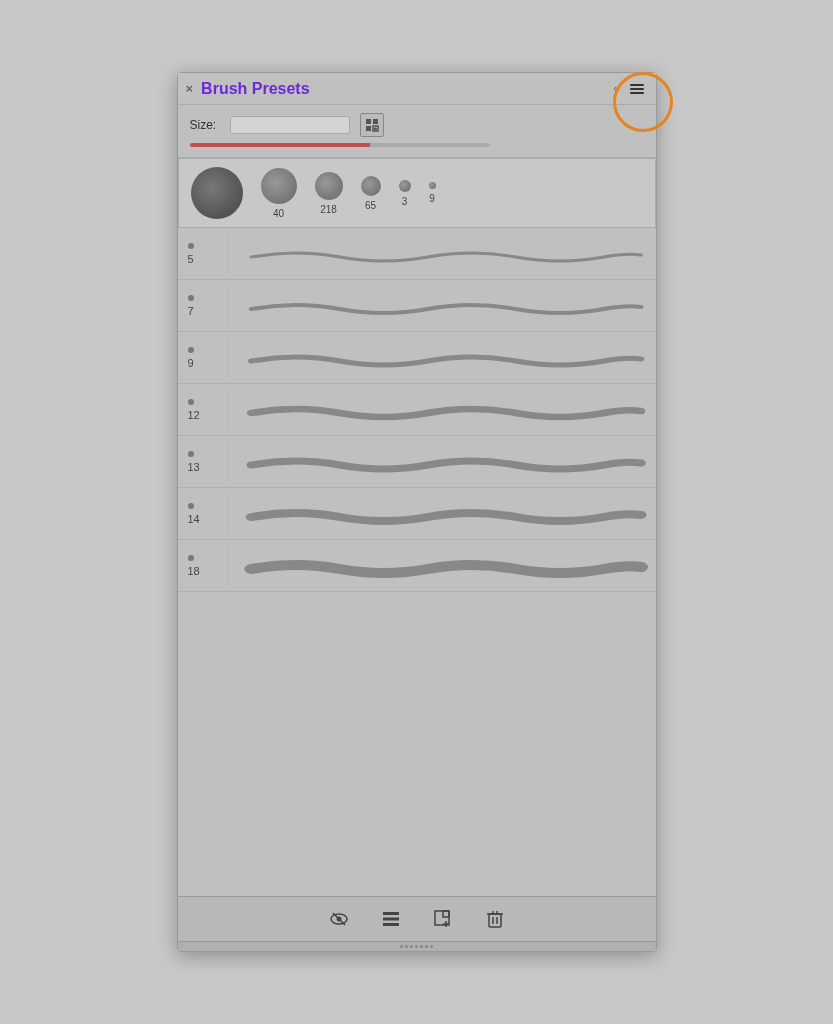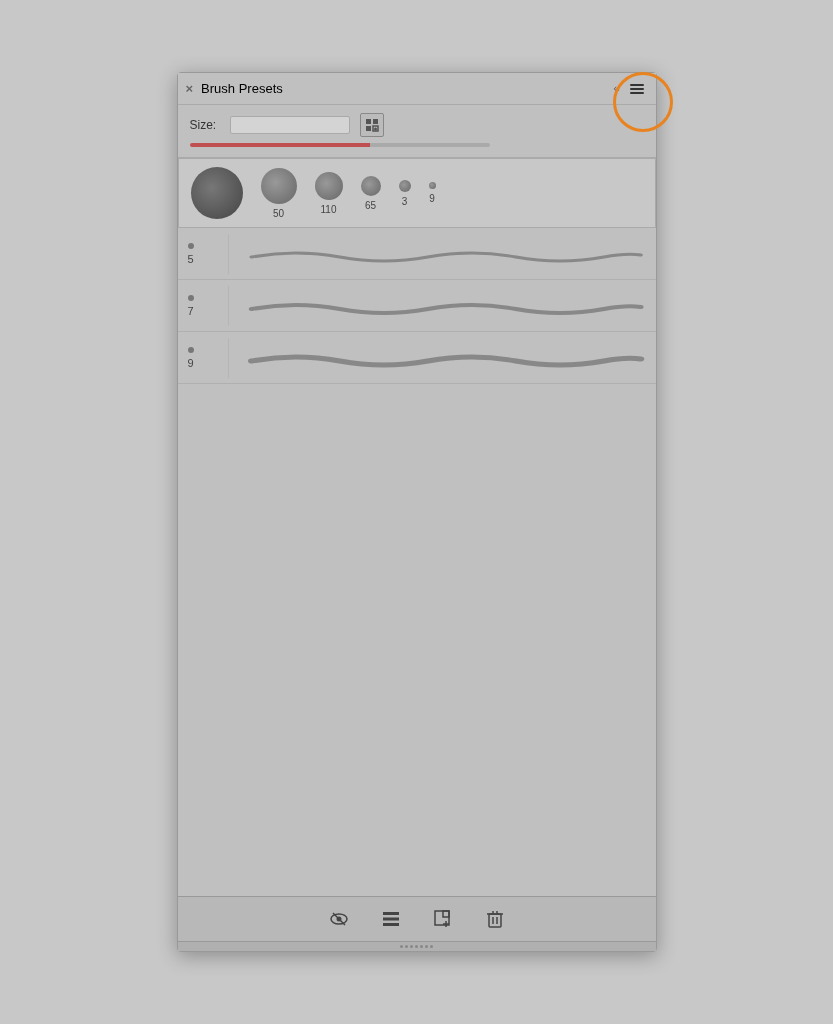--- a/index.html
+++ b/index.html
@@ -52,23 +52,23 @@
     }
 
     .close-btn {
       color: #666;
       font-size: 13px;
       cursor: pointer;
       font-weight: bold;
     }
 
     .panel-title {
-      font-size: 13px;
-      font-weight: normal;
-      color: #000000;
+      font-size: 16px;
+      font-weight: bold;
+      color: #6d28d9;
     }
 
     .title-bar-right {
       display: flex;
       align-items: center;
       gap: 6px;
       position: relative;
     }
 
     .collapse-btn {
@@ -336,25 +336,25 @@
       <div class="size-slider"></div>
     </div>
 
     <div class="brush-preview-strip">
 
       <div class="brush-preview-item">
         <div class="brush-dot selected" style="width:52px;height:52px;background:radial-gradient(circle at 40% 40%, #777, #444);"></div>
       </div>
       <div class="brush-preview-item">
         <div class="brush-dot" style="width:36px;height:36px;background:radial-gradient(circle at 40% 40%, #999, #666);"></div>
-        <span class="brush-size-label">50</span>
+        <span class="brush-size-label">40</span>
       </div>
       <div class="brush-preview-item">
         <div class="brush-dot" style="width:28px;height:28px;background:radial-gradient(circle at 40% 40%, #999, #666);"></div>
-        <span class="brush-size-label">110</span>
+        <span class="brush-size-label">218</span>
       </div>
       <div class="brush-preview-item">
         <div class="brush-dot" style="width:20px;height:20px;background:radial-gradient(circle at 40% 40%, #999, #666);"></div>
         <span class="brush-size-label">65</span>
       </div>
       <div class="brush-preview-item">
         <div class="brush-dot" style="width:12px;height:12px;background:radial-gradient(circle at 40% 40%, #999, #666);"></div>
         <span class="brush-size-label">3</span>
       </div>
       <div class="brush-preview-item">
@@ -394,25 +394,69 @@
           <div class="brush-item-dot"></div>
           <span>9</span>
         </div>
         <div class="brush-item-preview">
           <svg class="brush-stroke-svg" viewBox="0 0 280 30" preserveAspectRatio="none">
             <path d="M10,18 Q40,10 70,18 Q100,26 130,18 Q160,10 190,18 Q220,26 250,18 Q265,14 275,16" stroke="#888" stroke-width="5" fill="none" stroke-linecap="round"></path>
           </svg>
         </div>
       </div>
 
-
-
-
-
-
+      <div class="brush-item">
+        <div class="brush-item-size">
+          <div class="brush-item-dot"></div>
+          <span>12</span>
+        </div>
+        <div class="brush-item-preview">
+          <svg class="brush-stroke-svg" viewBox="0 0 280 30" preserveAspectRatio="none">
+            <path d="M10,18 Q40,10 70,18 Q100,26 130,18 Q160,10 190,18 Q220,26 250,18 Q265,14 275,16" stroke="#888" stroke-width="6.5" fill="none" stroke-linecap="round"></path>
+          </svg>
+        </div>
+      </div>
+
+      <div class="brush-item">
+        <div class="brush-item-size">
+          <div class="brush-item-dot"></div>
+          <span>13</span>
+        </div>
+        <div class="brush-item-preview">
+          <svg class="brush-stroke-svg" viewBox="0 0 280 30" preserveAspectRatio="none">
+            <path d="M10,18 Q40,10 70,18 Q100,26 130,18 Q160,10 190,18 Q220,26 250,18 Q265,14 275,16" stroke="#888" stroke-width="7" fill="none" stroke-linecap="round"></path>
+          </svg>
+        </div>
+      </div>
+
+      <div class="brush-item">
+        <div class="brush-item-size">
+          <div class="brush-item-dot"></div>
+          <span>14</span>
+        </div>
+        <div class="brush-item-preview">
+          <svg class="brush-stroke-svg" viewBox="0 0 280 30" preserveAspectRatio="none">
+            <path d="M10,18 Q40,10 70,18 Q100,26 130,18 Q160,10 190,18 Q220,26 250,18 Q265,14 275,16" stroke="#888" stroke-width="8" fill="none" stroke-linecap="round"></path>
+          </svg>
+        </div>
+      </div>
+
+
+
+      <div class="brush-item">
+        <div class="brush-item-size">
+          <div class="brush-item-dot"></div>
+          <span>18</span>
+        </div>
+        <div class="brush-item-preview">
+          <svg class="brush-stroke-svg" viewBox="0 0 280 30" preserveAspectRatio="none">
+            <path d="M10,18 Q40,10 70,18 Q100,26 130,18 Q160,10 190,18 Q220,26 250,18 Q265,14 275,16" stroke="#888" stroke-width="10" fill="none" stroke-linecap="round"></path>
+          </svg>
+        </div>
+      </div>
 
 
     </div>
 
     <div class="bottom-toolbar">
 
       <button class="toolbar-btn">
         <svg viewBox="0 0 20 20" fill="none">
           <ellipse cx="10" cy="10" rx="8" ry="5" stroke="#444" stroke-width="1.5"></ellipse>
           <circle cx="10" cy="10" r="2.5" fill="#444"></circle>

